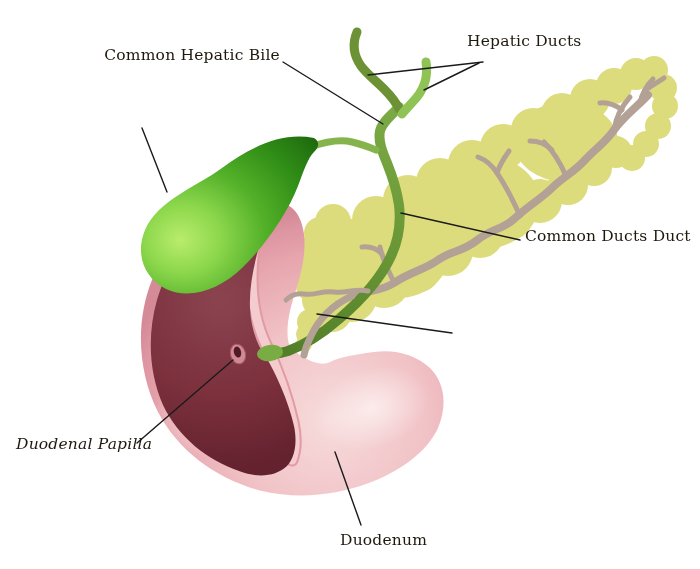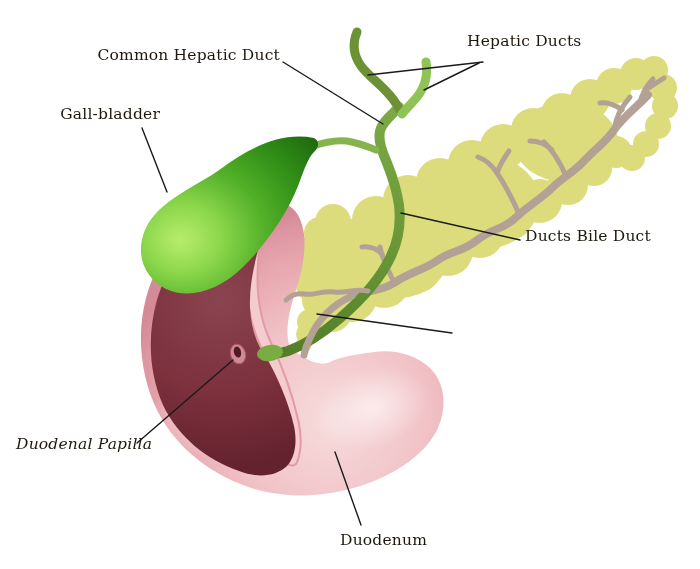--- a/index.html
+++ b/index.html
@@ -204,25 +204,24 @@
       <line x1="483" y1="62" x2="368" y2="75"></line>
       <line x1="479" y1="63" x2="424" y2="90"></line>
       <line x1="142" y1="128" x2="167" y2="192"></line>
       <line x1="520" y1="240" x2="401" y2="213"></line>
       <line x1="452" y1="333" x2="317" y2="314"></line>
       <line x1="137" y1="443" x2="233" y2="360"></line>
       <line x1="335" y1="452" x2="361" y2="525"></line>
     </g>
   </svg>
 
-  <div class="lbl" style="right:420px; top:47px;">Common Hepatic Duct</div>
+  <div class="lbl" style="right:420px; top:47px;">Common Hepatic Bile</div>
 
   <div class="lbl" style="left:467px; top:33px;">Hepatic Ducts</div>
 
-  <div class="lbl" style="right:540px; top:106px;">Gall-bladder</div>
-
-  <div class="lbl" style="left:525px; top:228px;">Ducts Bile Duct</div>
+
+  <div class="lbl" style="left:525px; top:228px;">Common Ducts Duct</div>
 
 
   <div class="lbl" style="left:16px; top:436px;font-style:italic;">Duodenal Papilla</div>
 
   <div class="lbl" style="left:340px; top:532px;">Duodenum</div>
 </div>
 
 </body></html>

